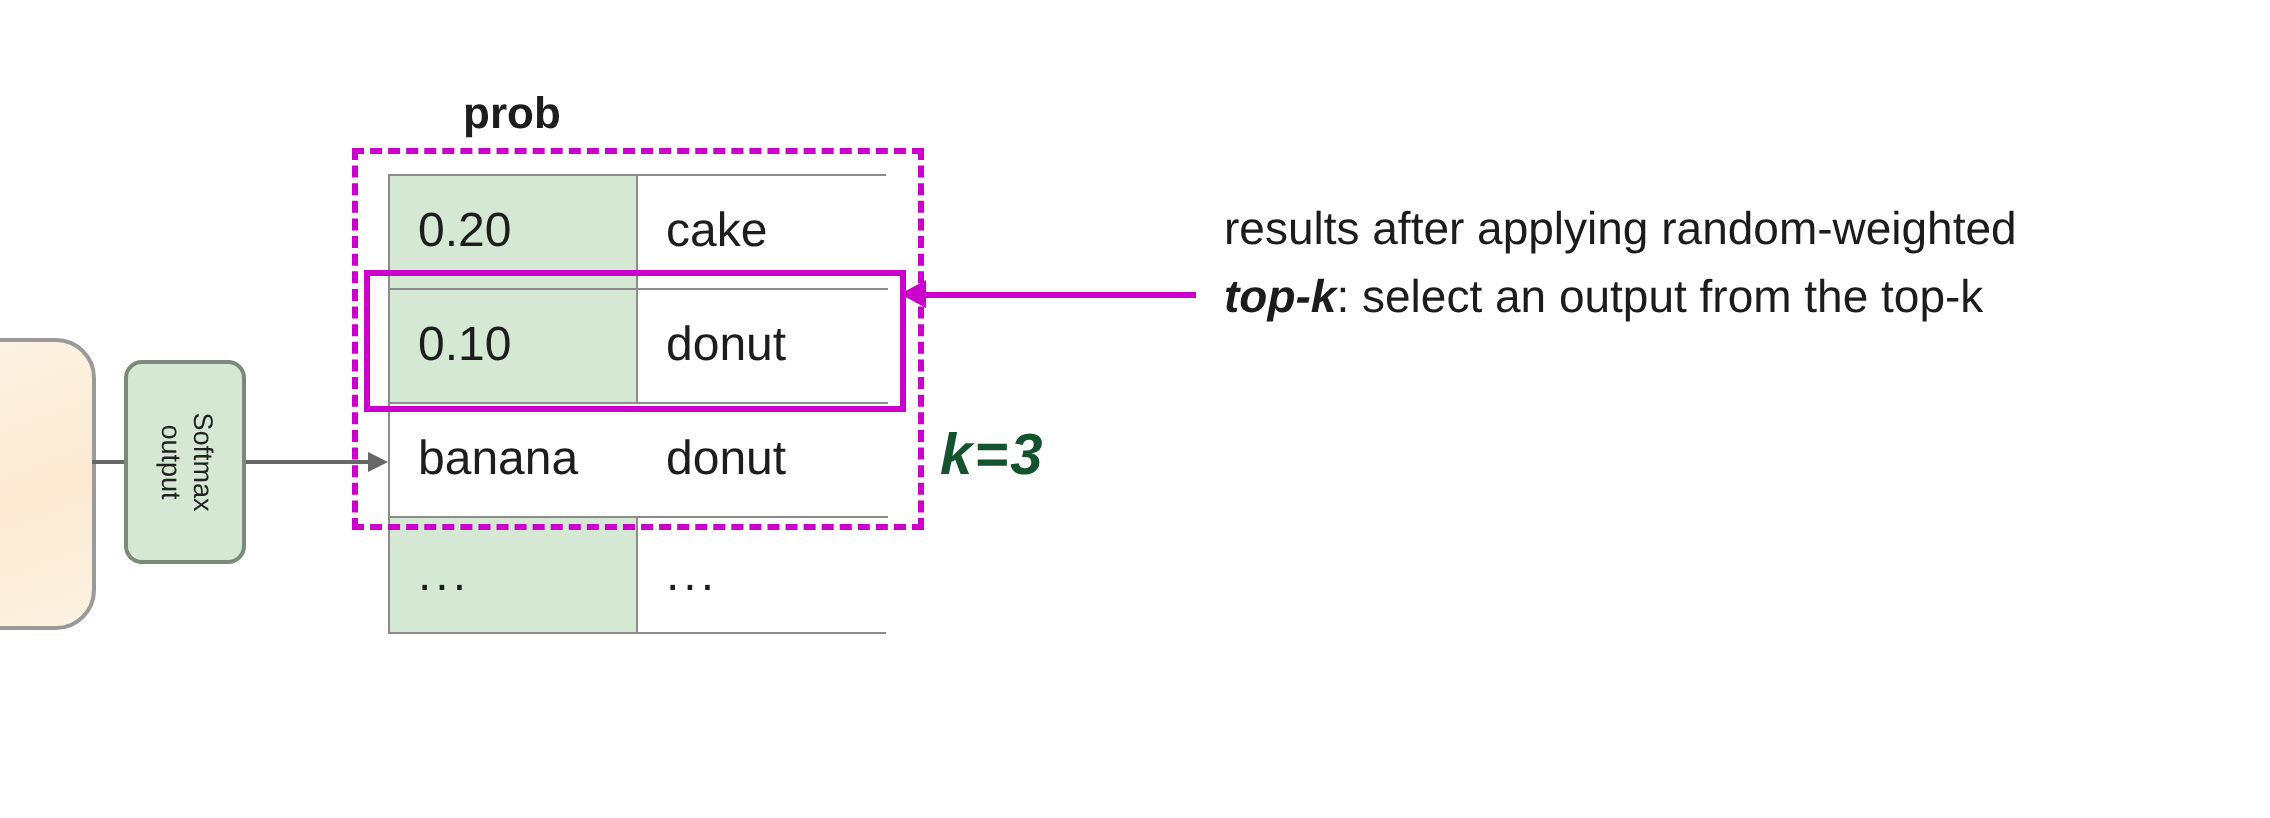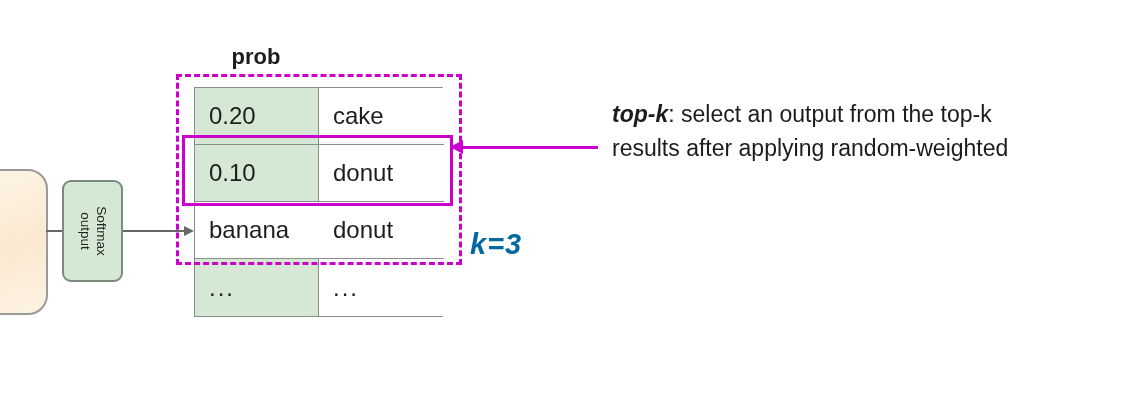--- a/index.html
+++ b/index.html
@@ -112,25 +112,25 @@
   .magenta-arrowhead {
     position: absolute;
     left: 450px; top: 140px;
     width: 0; height: 0;
     border-top: 7px solid transparent;
     border-bottom: 7px solid transparent;
     border-right: 13px solid #cc00cc;
   }
   .k-label {
     position: absolute;
-    left: 470px; top: 228px;
+    left: 470px; top: 212px;
     font-size: 29px;
     font-style: italic;
     font-weight: 600;
-    color: #0369a1;
+    color: #14532d;
     letter-spacing: 1px;
   }
 
   
   .description {
     position: absolute;
     left: 612px; top: 97px;
     width: 500px;
     font-size: 23px;
     line-height: 34px;
@@ -176,17 +176,17 @@
   <div class="topk-dashed-outline"></div>
 
   <div class="selected-row-outline"></div>
 
   <div class="annotation-arrow-line"></div>
   <div class="magenta-arrowhead"></div>
 
   <div class="k-label">k=3</div>
 
   <div class="description">
+    <div>results after applying random-weighted</div>
     <div><span class="term">top-k</span><span>: select an output from the top-k</span></div>
-    <div>results after applying random-weighted</div>
   </div>
 
 </div>
 
 </body></html>

